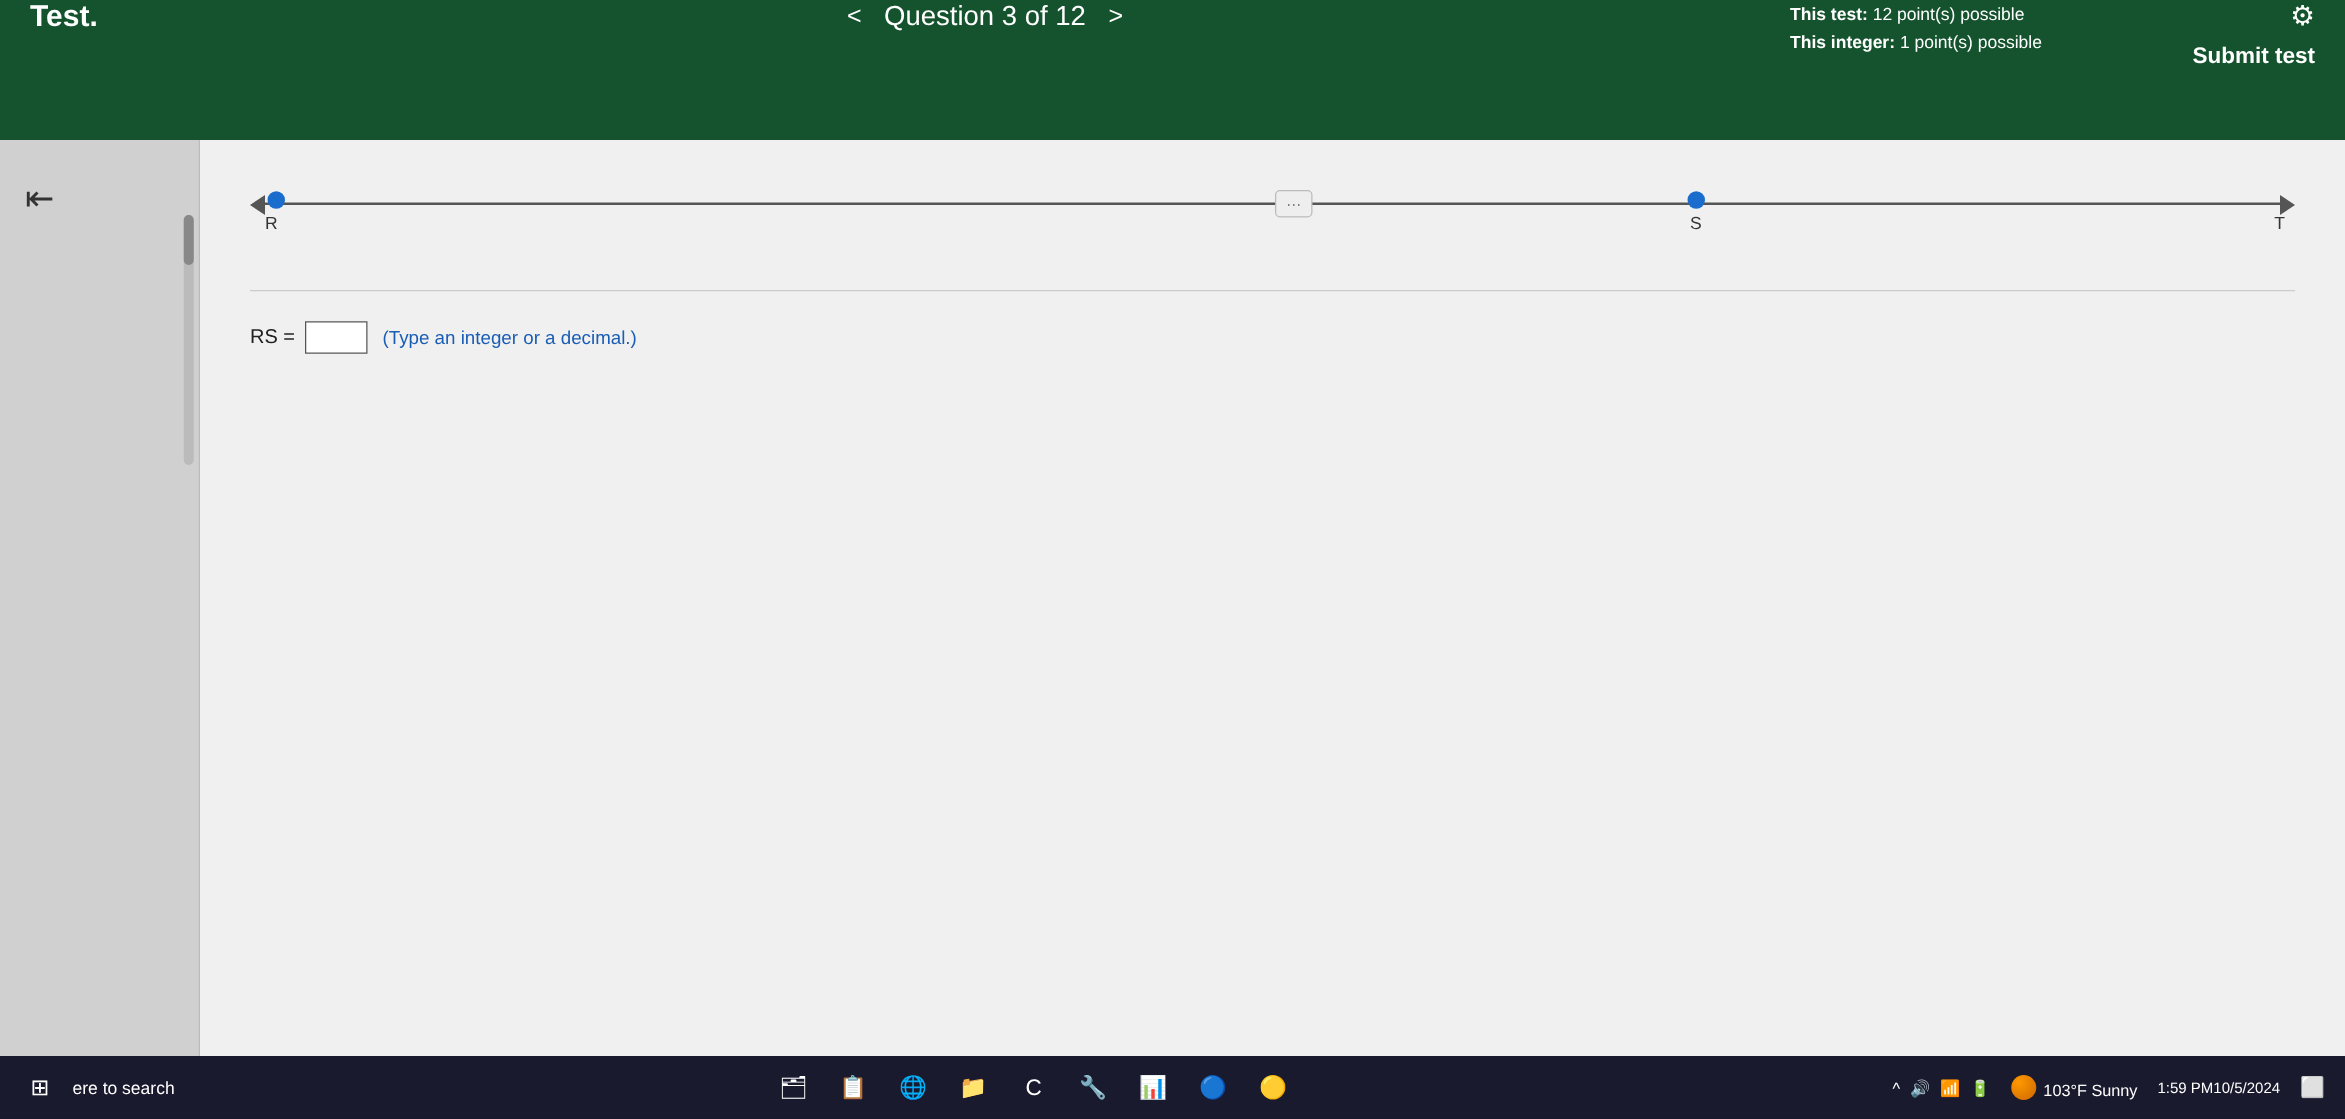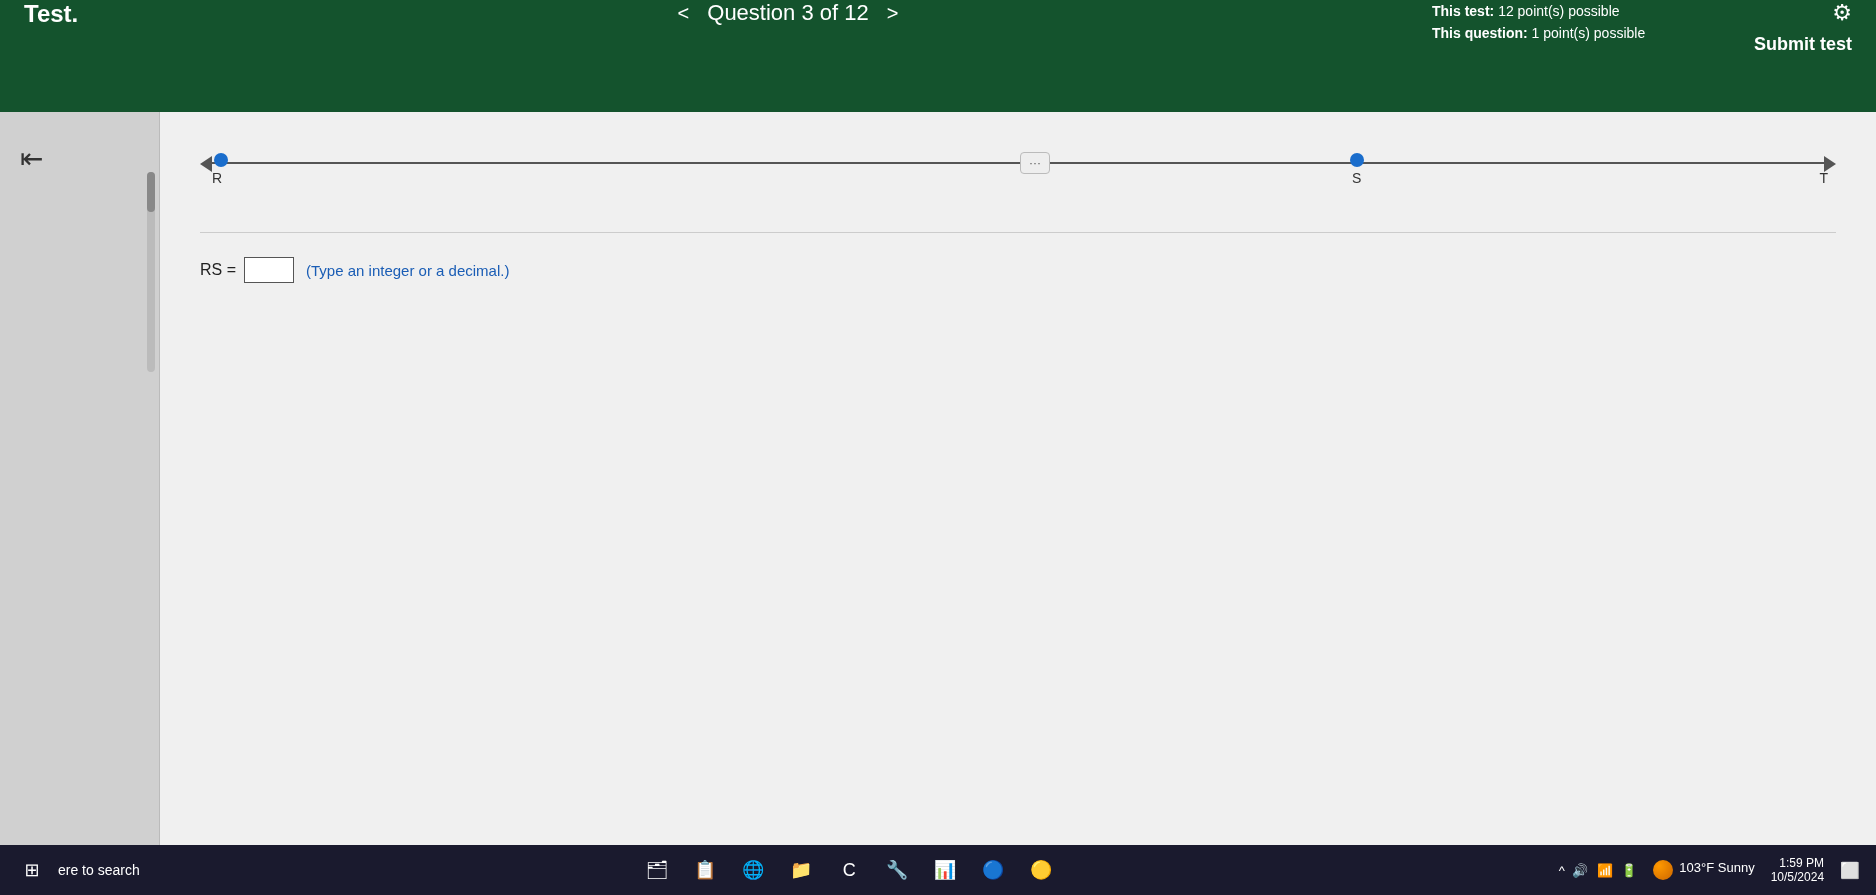--- a/index.html
+++ b/index.html
@@ -375,27 +375,27 @@
     #taskbar-right {
       display: flex;
       align-items: center;
       gap: 16px;
       color: white;
       font-size: 13px;
     }
 
     #weather-info {
       display: flex;
-      align-items: flex-start;
+      align-items: flex-end;
       gap: 6px;
     }
 
     #clock-display {
       display: flex;
-      flex-direction: column;
+      flex-direction: row;
       align-items: flex-end;
       font-size: 12px;
     }
 
     #system-tray {
       display: flex;
       align-items: center;
       gap: 8px;
     }
 
@@ -417,21 +417,21 @@
     <span id="question-counter">Question 3 of 12</span>
     <button id="nav-next" style="color:white;background:none;border:none;font-size:20px;cursor:pointer;">&gt;</button>
   </div>
 
   <div id="header-info">
     <span>
       <strong>This test: </strong>
       <span>12 point(s) possible</span>
     </span>
     <span>
-      <strong>This question: </strong>
+      <strong>This integer: </strong>
       <span>1 point(s) possible</span>
     </span>
   </div>
 
   <div id="header-right">
     <span id="settings-icon-wrap" style="cursor:pointer;font-size:22px;color:white;">⚙</span>
     <button id="submit-test-btn">Submit test</button>
   </div>
 </div>
 

